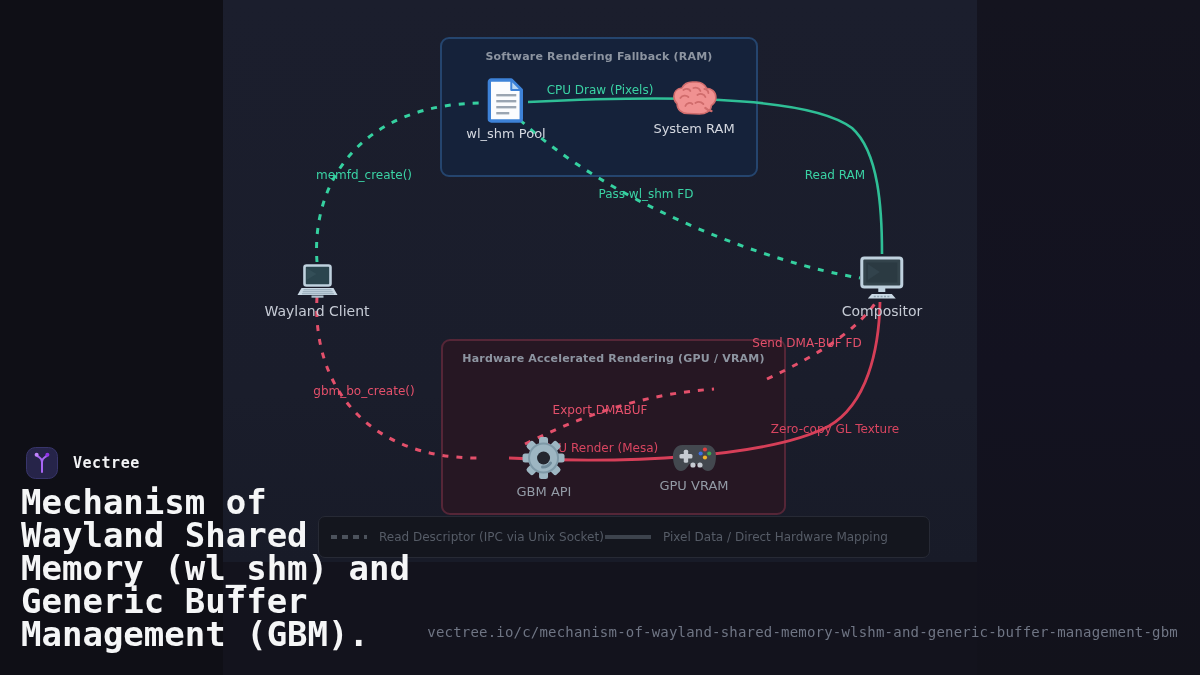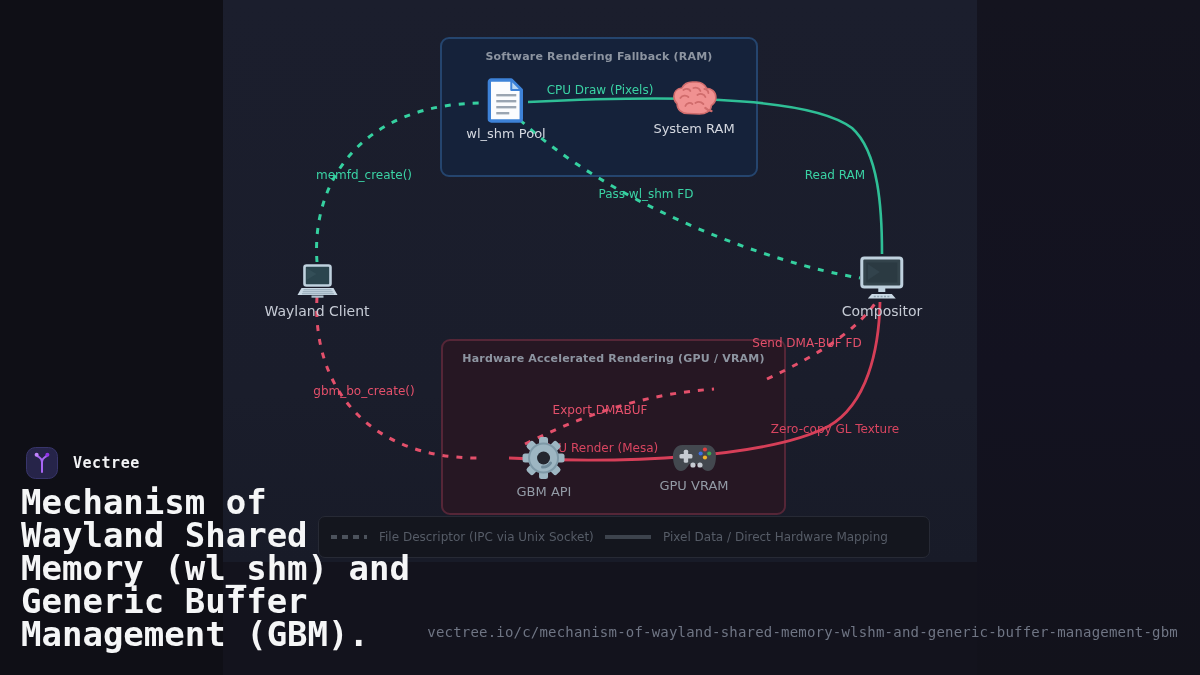--- a/index.html
+++ b/index.html
@@ -192,21 +192,21 @@
       <circle cx="30.2" cy="12.5" r="2.1" fill="#3b6fe2"></circle>
       <circle cx="34.5" cy="16.5" r="2.1" fill="#f0b429"></circle>
     </svg>
     <div class="nlabel dim">GPU VRAM</div>
   </div>
 
 
   <div class="legend">
     <div class="legend-item li1">
       <span class="legend-dash"></span>
-      <span class="legend-text">File Descriptor (IPC via Unix Socket)</span>
+      <span class="legend-text">Read Descriptor (IPC via Unix Socket)</span>
     </div>
     <div class="legend-item li2">
       <span class="legend-solid"></span>
       <span class="legend-text">Pixel Data / Direct Hardware Mapping</span>
     </div>
   </div>
 </div>
 
 <div class="brand">
   <svg class="brand-logo" viewBox="0 0 32 32">

